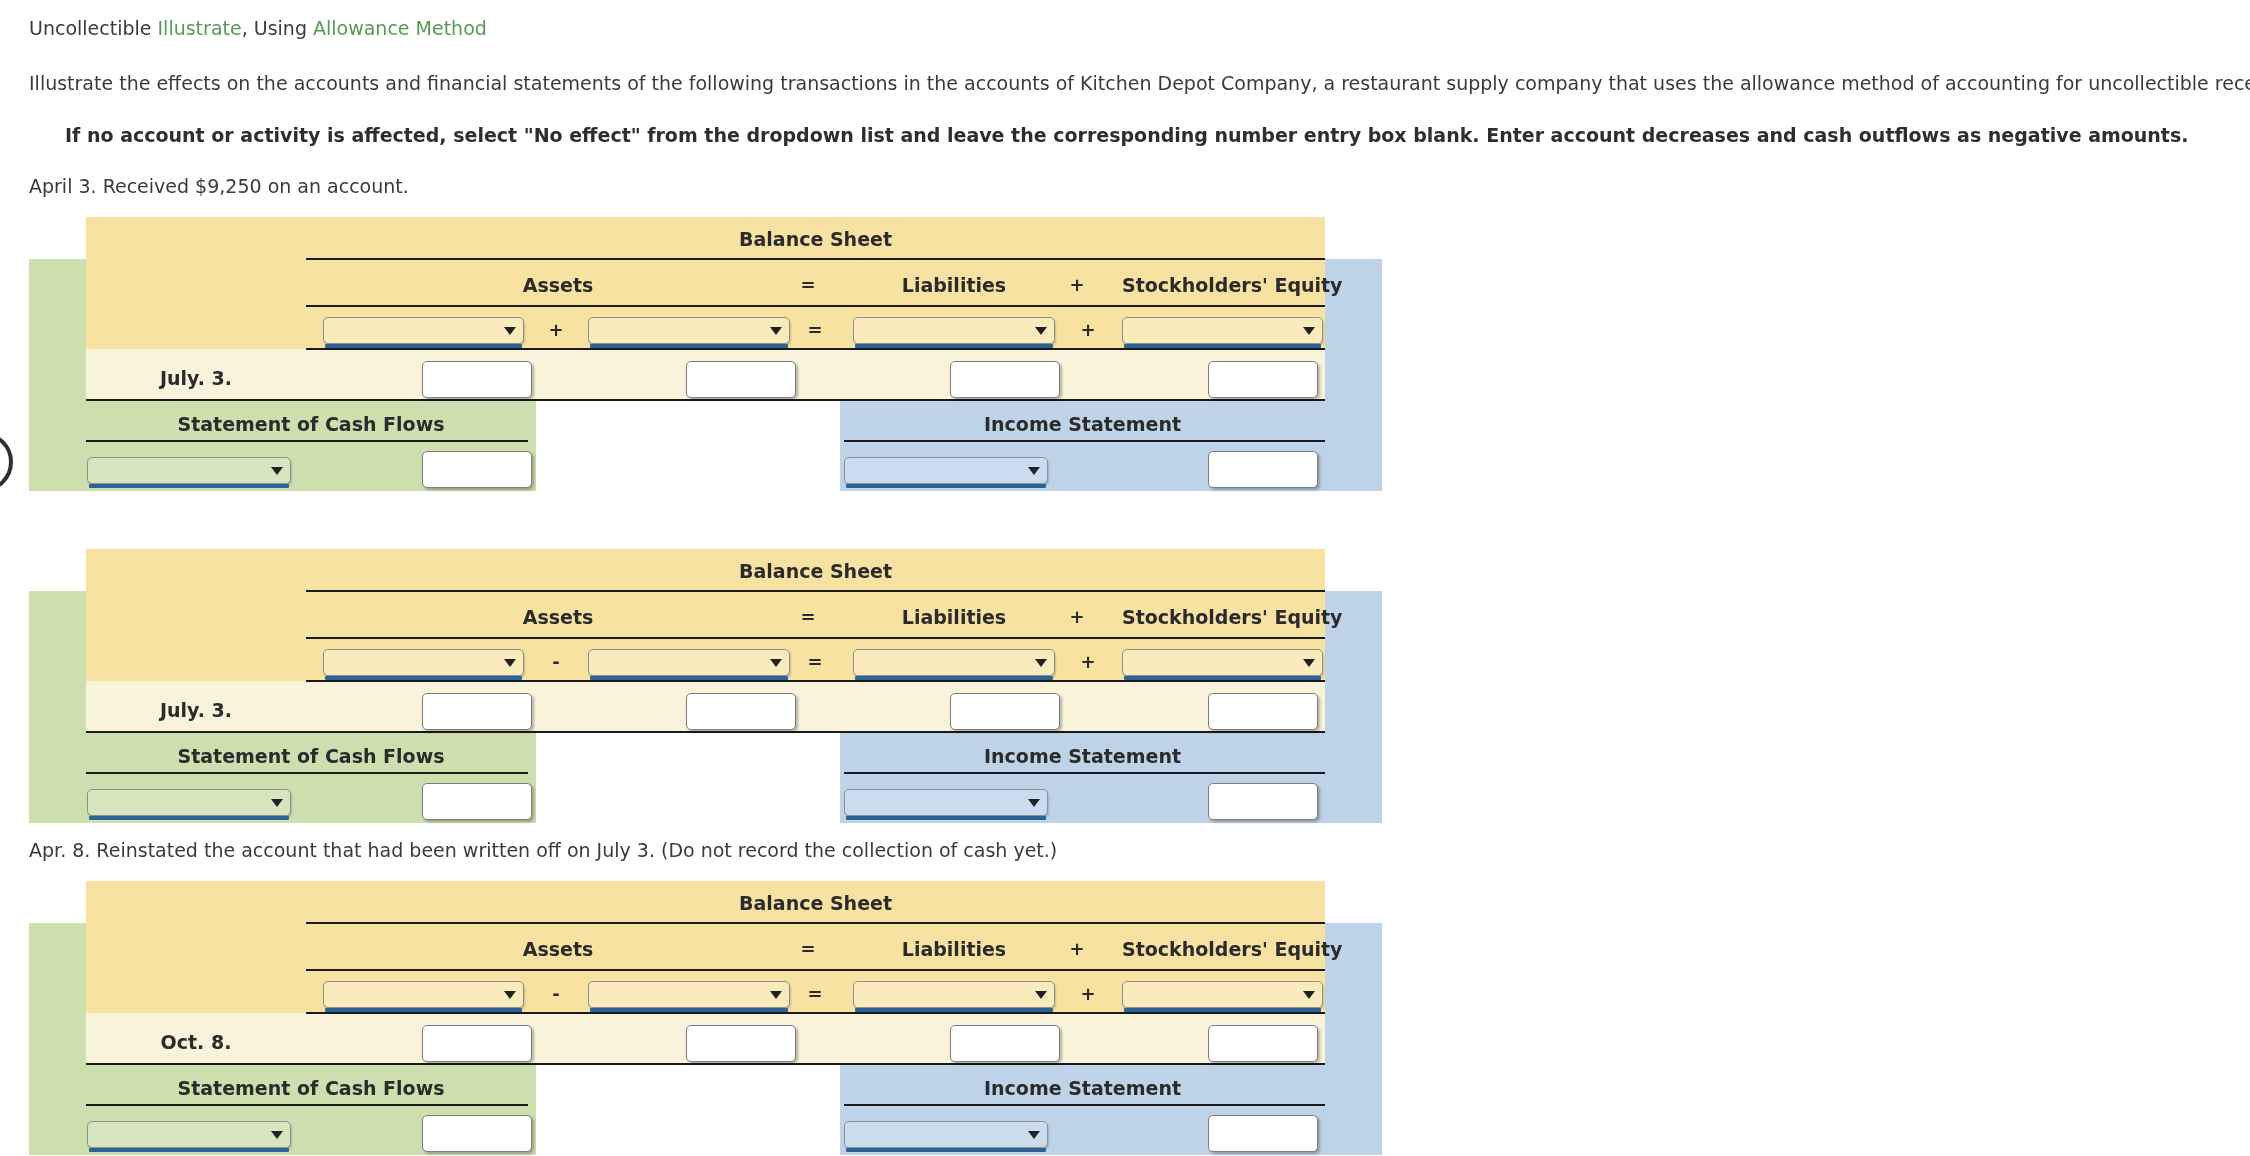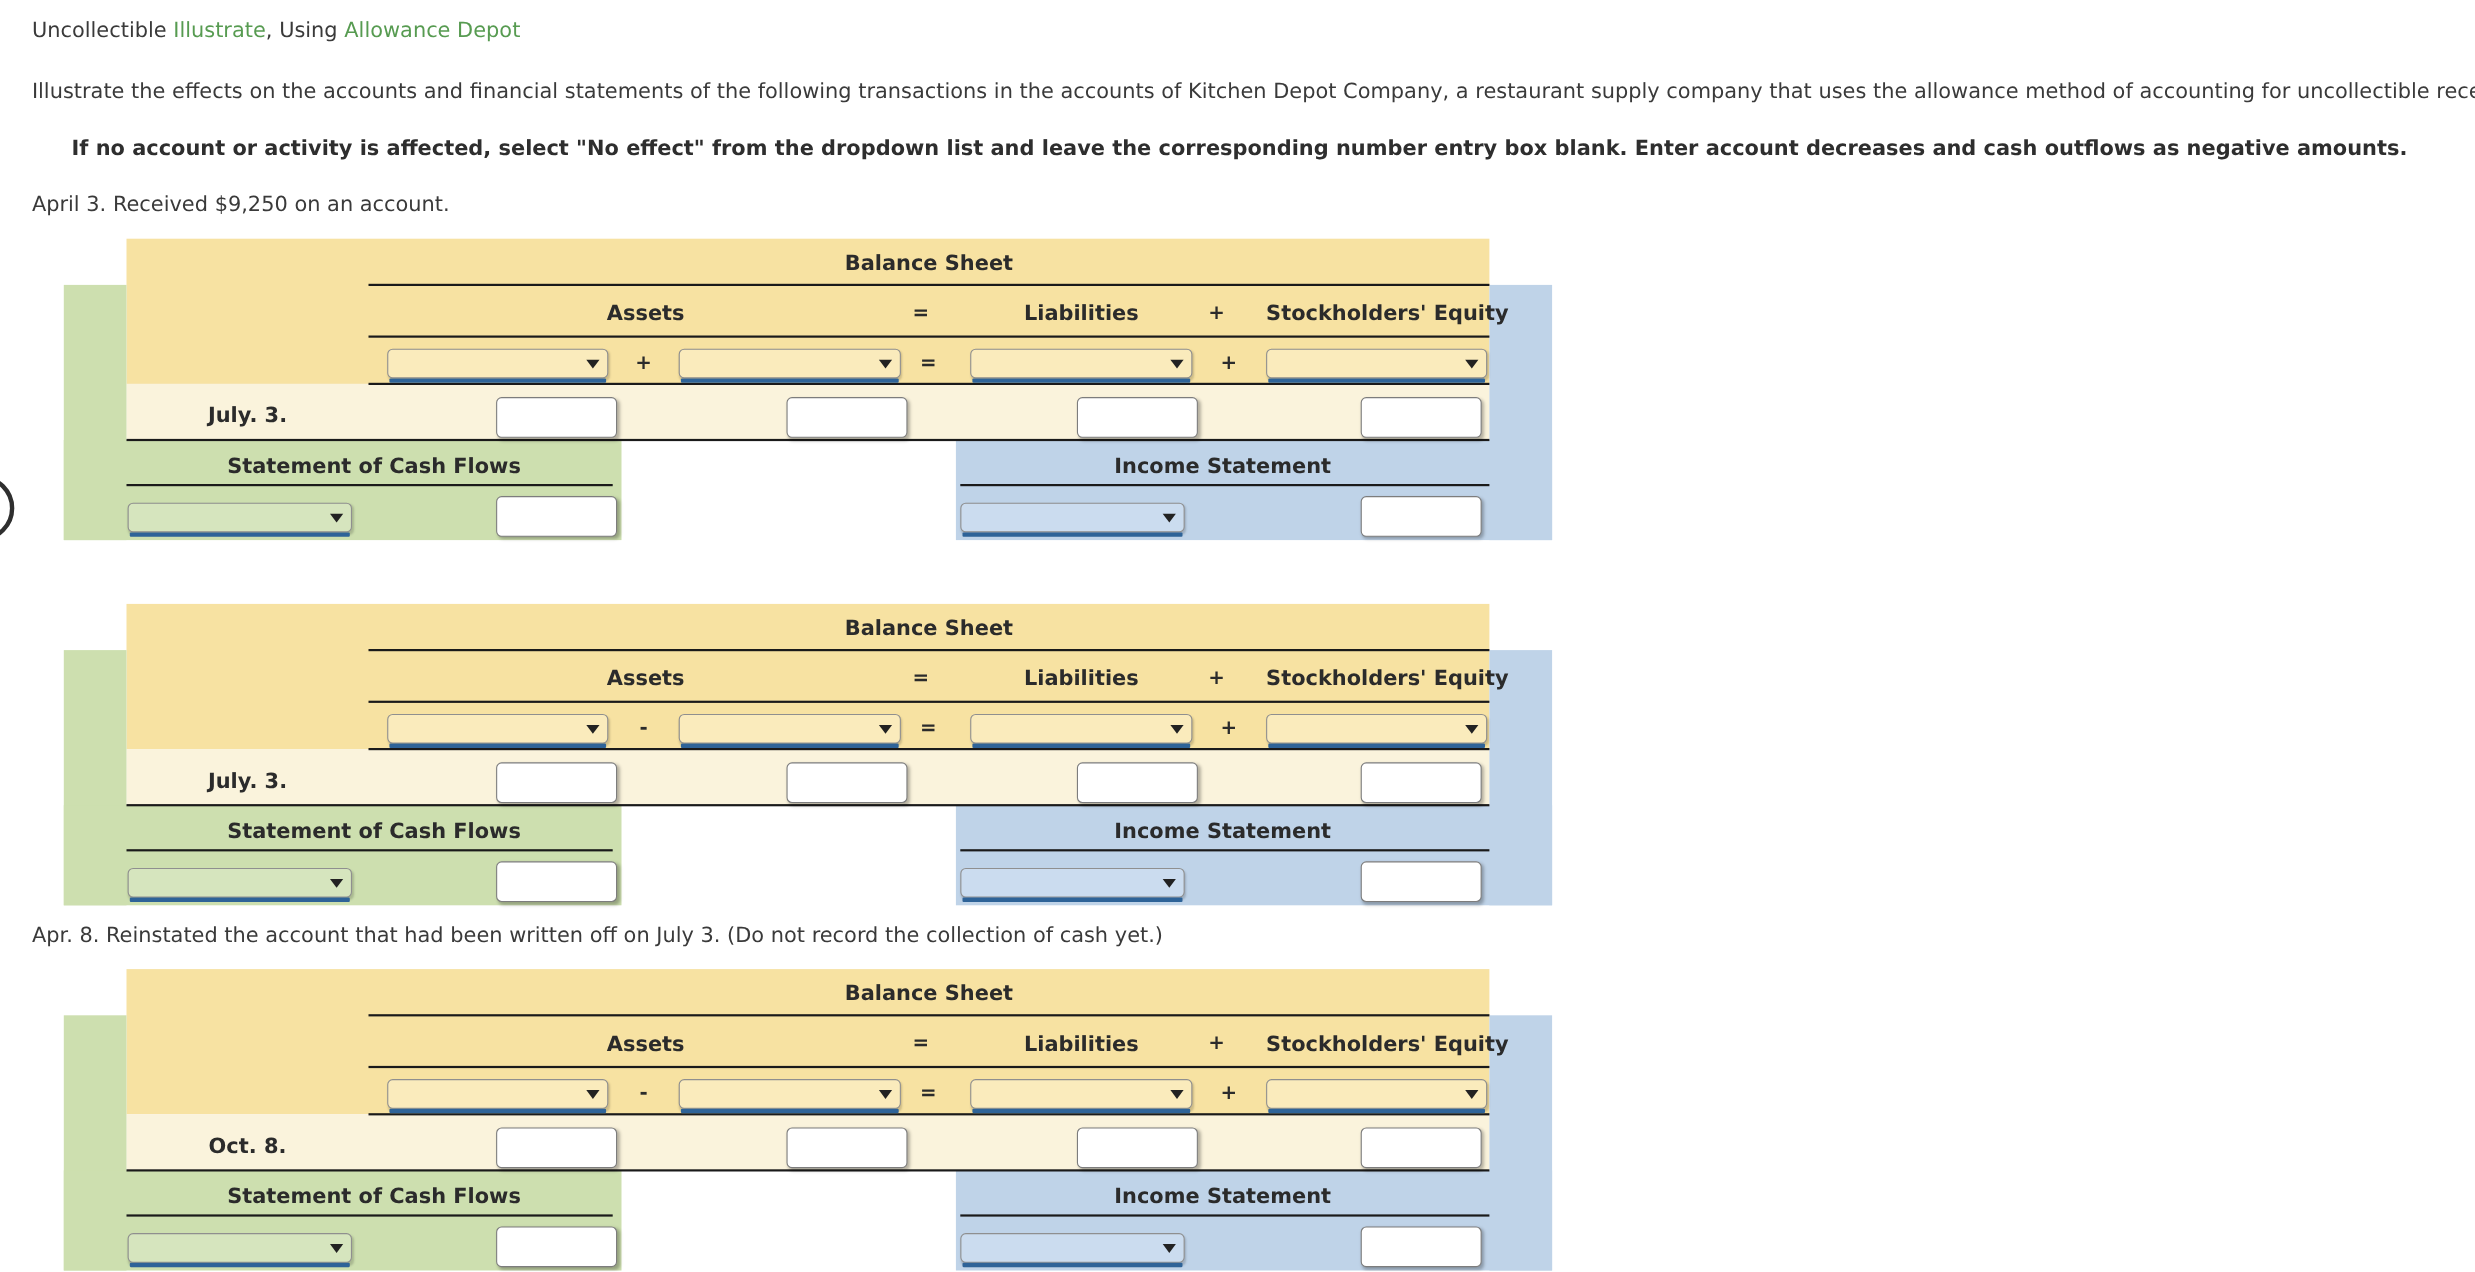--- a/index.html
+++ b/index.html
@@ -6,21 +6,21 @@
   #page{
     position:relative;width:2250px;height:1156px;overflow:hidden;background:#ffffff;
     font-family:"DejaVu Sans","Liberation Sans",sans-serif;color:#333333;
   }
   .txtline{position:absolute;left:29px;font-size:19px;line-height:22px;color:#3a3a3a;white-space:nowrap;}
   .boldline{font-weight:bold;color:#2e2e2e;}
   .link{color:#579b51;}
   
   .panel{position:absolute;left:0;width:1420px;height:325px;}
   .txn{position:absolute;left:29px;top:8px;font-size:19px;line-height:22px;color:#3a3a3a;white-space:nowrap;}
-  .tbl{position:absolute;left:0;top:50px;width:1420px;height:274px;margin-left:29px;}
+  .tbl{position:absolute;left:0;top:50px;width:1420px;height:274px;}
   .bg{position:absolute;}
   .bg-yellow{left:86px;top:0;width:1239px;height:132px;background:#f7e2a2;}
   .bg-cream{left:86px;top:132px;width:1239px;height:51px;background:#faf3dc;}
   .bg-gstrip{left:29px;top:42px;width:57px;height:232px;background:#cddfaf;}
   .bg-socf{left:29px;top:183px;width:507px;height:91px;background:#cddfaf;}
   .bg-bstrip{left:1325px;top:42px;width:57px;height:232px;background:#bfd3e8;}
   .bg-is{left:840px;top:183px;width:542px;height:91px;background:#bfd3e8;}
   .rule{position:absolute;height:2px;background:#1a1a1a;}
   .r1{left:306px;top:41px;width:1019px;}
   .r2{left:306px;top:88px;width:1019px;}
@@ -45,21 +45,21 @@
        outline:none;padding:0 6px;font-family:inherit;font-size:17px;color:#333;}
   
   .circle{position:absolute;left:-47px;top:432px;width:60px;height:60px;border:4px solid #2f2f2f;
           border-radius:50%;box-sizing:border-box;background:transparent;}
 </style>
 </head>
 <body>
 
 <div id="page">
 
-  <div class="txtline" style="top:17px;"><span>Uncollectible </span><span class="link">Illustrate</span><span>, Using </span><span class="link">Allowance Depot</span></div>
+  <div class="txtline" style="top:17px;"><span>Uncollectible </span><span class="link">Illustrate</span><span>, Using </span><span class="link">Allowance Method</span></div>
 
   <div class="txtline" style="top:72px;">Illustrate the effects on the accounts and financial statements of the following transactions in the accounts of Kitchen Depot Company, a restaurant supply company that uses the allowance method of accounting for uncollectible receivables:</div>
 
   <div class="txtline boldline" style="top:124px;margin-left:36px;">If no account or activity is affected, select "No effect" from the dropdown list and leave the corresponding number entry box blank. Enter account decreases and cash outflows as negative amounts.</div>
 
   <div class="circle"></div>
 
   <div id="panels-host">
       <div class="panel" style="top: 167px;">
     <div class="txn">April 3. Received $9,250 on an account.</div>

